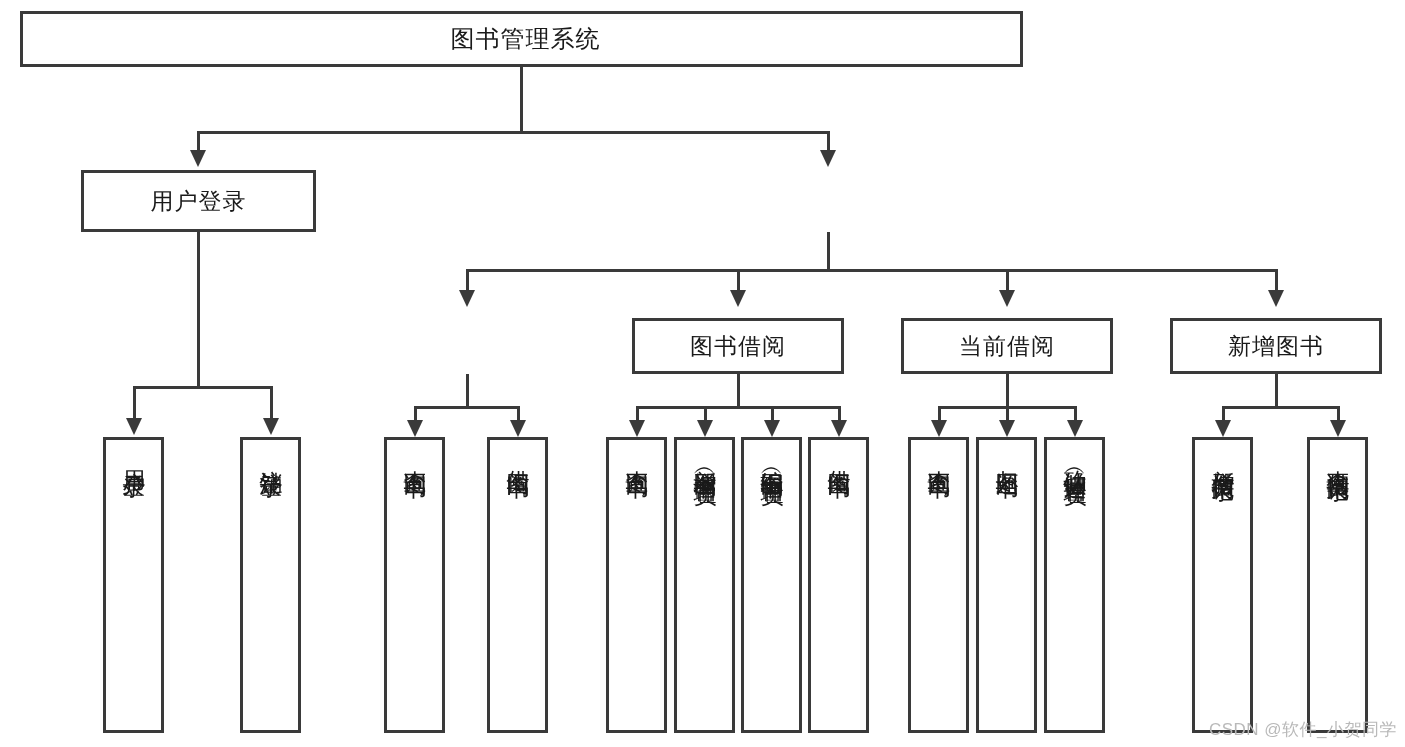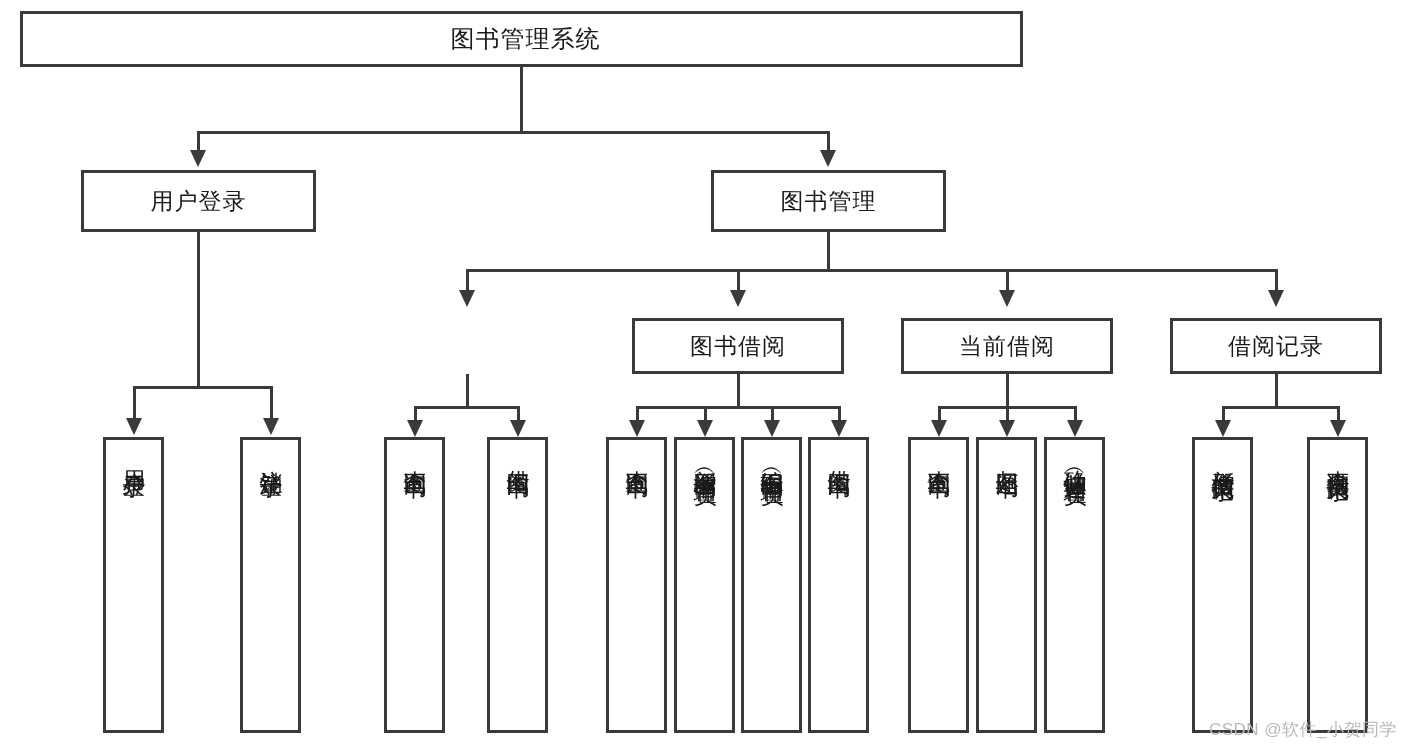--- a/index.html
+++ b/index.html
@@ -91,23 +91,20 @@
 
   <div class="ln v" style="left:197px;top:131px;height:19px;"></div>
   <div class="arrow" style="left:190px;top:150px;"></div>
   <div class="ln v" style="left:827px;top:131px;height:19px;"></div>
   <div class="arrow" style="left:820px;top:150px;"></div>
 
   <div class="node" style="left:81px;top:170px;width:235px;height:62px;">
     <span class="label">用户登录</span>
   </div>
 
-  <div class="node" style="left:711px;top:170px;width:235px;height:62px;">
-    <span class="label">图书管理</span>
-  </div>
 
   <div class="ln v" style="left:197px;top:232px;height:156px;"></div>
   <div class="ln h" style="left:133px;top:386px;width:140px;"></div>
   <div class="ln v" style="left:133px;top:386px;height:32px;"></div>
   <div class="arrow" style="left:126px;top:418px;"></div>
   <div class="ln v" style="left:270px;top:386px;height:32px;"></div>
   <div class="arrow" style="left:263px;top:418px;"></div>
 
   <div class="ln v" style="left:827px;top:232px;height:39px;"></div>
   <div class="ln h" style="left:466px;top:269px;width:812px;"></div>
@@ -120,21 +117,21 @@
   <div class="ln v" style="left:1275px;top:269px;height:21px;"></div>
   <div class="arrow" style="left:1268px;top:290px;"></div>
 
   <div class="node" style="left:901px;top:318px;width:212px;height:56px;">
     <span class="label">当前借阅</span>
   </div>
   <div class="node" style="left:632px;top:318px;width:212px;height:56px;">
     <span class="label">图书借阅</span>
   </div>
   <div class="node" style="left:1170px;top:318px;width:212px;height:56px;">
-    <span class="label">借阅记录</span>
+    <span class="label">新增图书</span>
   </div>
 
   <div class="ln v" style="left:466px;top:374px;height:34px;"></div>
   <div class="ln h" style="left:414px;top:406px;width:106px;"></div>
   <div class="ln v" style="left:414px;top:406px;height:14px;"></div>
   <div class="arrow" style="left:407px;top:420px;"></div>
   <div class="ln v" style="left:517px;top:406px;height:14px;"></div>
   <div class="arrow" style="left:510px;top:420px;"></div>
 
   <div class="ln v" style="left:737px;top:374px;height:34px;"></div>

